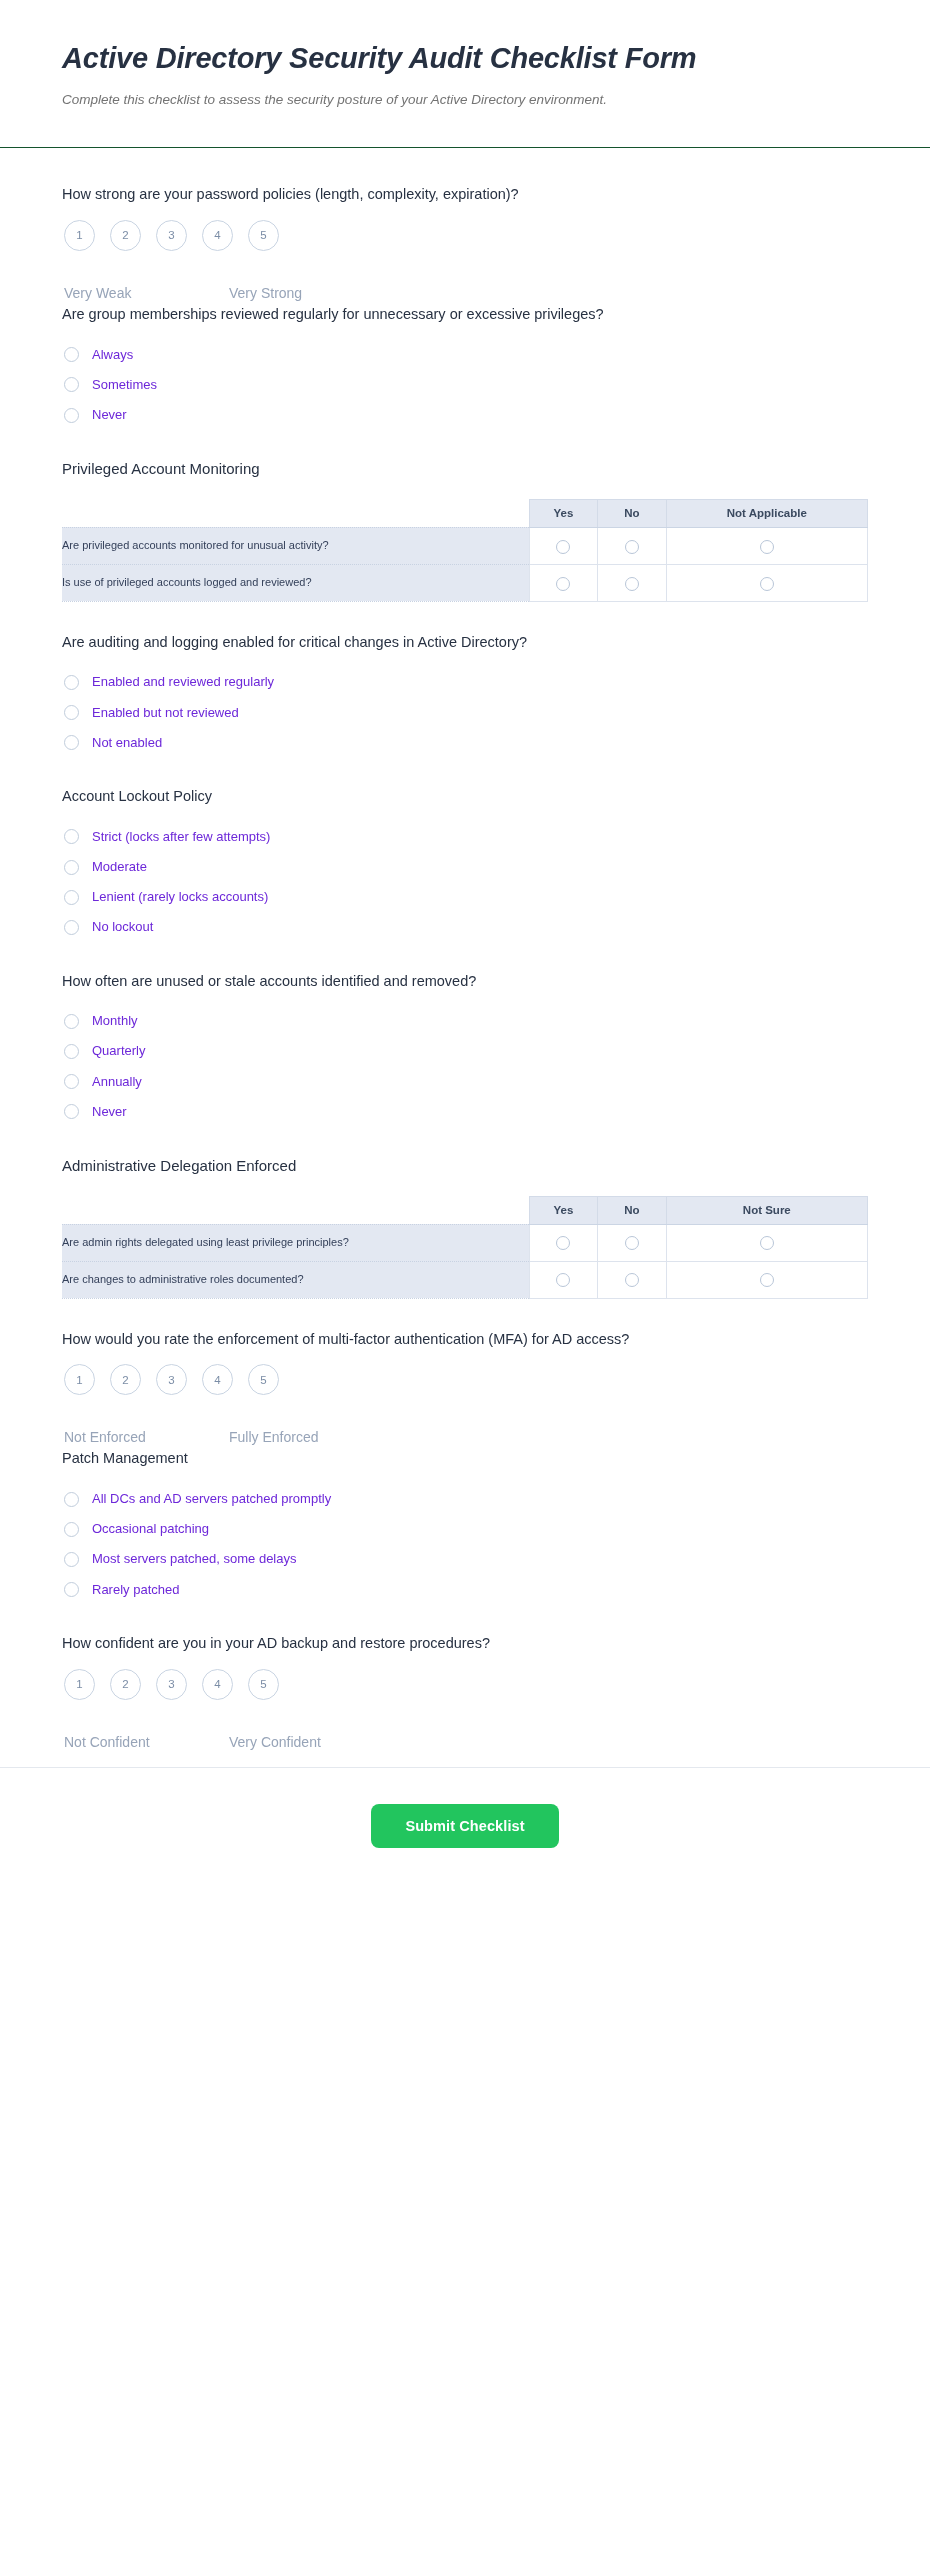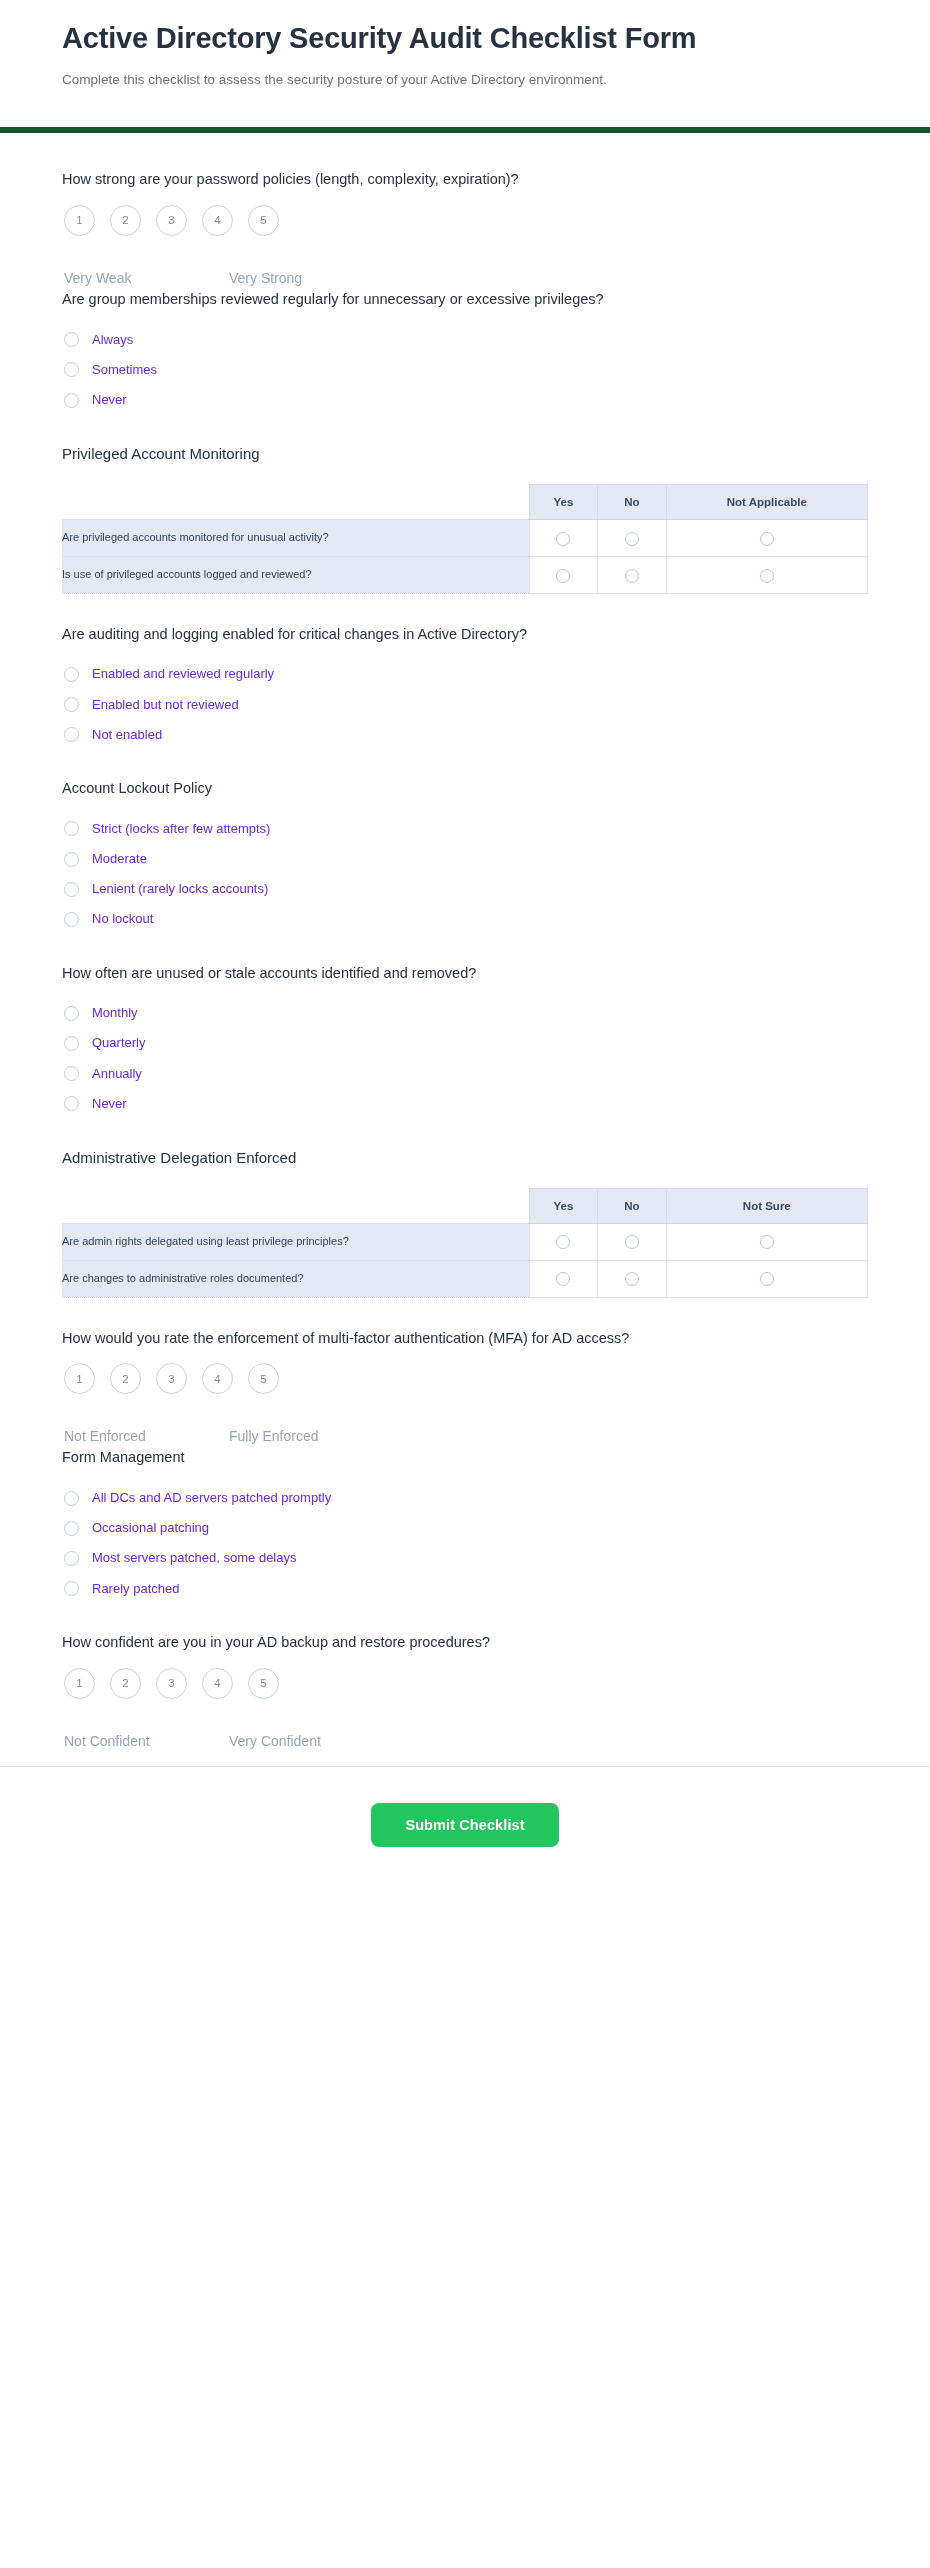--- a/index.html
+++ b/index.html
@@ -17,22 +17,23 @@
 
   .form-page {
     width: 930px;
     min-height: 2568px;
     background: #ffffff;
     position: relative;
   }
 
   
   .form-header {
-    padding: 20px 62px 36px 62px;
-    border-bottom: 6px solid #14532d;
+    padding: 40px 62px 36px 62px;
+    border-bottom: 1px solid #14532d;
+    font-style: italic;
   }
   .form-title {
     font-size: 29px;
     line-height: 1.25;
     font-weight: bold;
     color: #273142;
     margin: 0 0 14px 0;
     letter-spacing: -0.2px;
     max-width: 800px;
   }
@@ -146,21 +147,21 @@
     border: none;
   }
   .mx-head {
     background: #e3e8f2;
     border: 1px solid #d3dbe8;
     border-bottom: 1px solid #cbd5e4;
     text-align: center;
     font-size: 11.5px;
     font-weight: bold;
     color: #3b4a60;
-    height: 35px;
+    height: 28px;
     margin-left: 34px;
   }
   .mx-rowlabel {
     background: #e3e8f2;
     border-top: 1px dotted #c8d2e2;
     border-bottom: 1px dotted #c8d2e2;
     font-size: 11px;
     color: #34405a;
     padding: 0 12px;
     height: 37px;
@@ -383,21 +384,21 @@
           <div class="rating-circle">3</div>
           <div class="rating-circle">4</div>
           <div class="rating-circle">5</div>
         </div>
         <div class="rating-legend">
           <span class="legend-low">Not Enforced</span>
           <span class="legend-high">Fully Enforced</span>
         </div>
       </div>
       <div class="question-block">
-        <div class="question-label">Form Management</div>
+        <div class="question-label">Patch Management</div>
         <div class="radio-list">
           <label class="radio-item">
             <span class="radio-mark"></span>
             <span class="radio-text">All DCs and AD servers patched promptly</span>
           </label>
           <label class="radio-item">
             <span class="radio-mark"></span>
             <span class="radio-text">Occasional patching</span>
           </label>
           <label class="radio-item">

